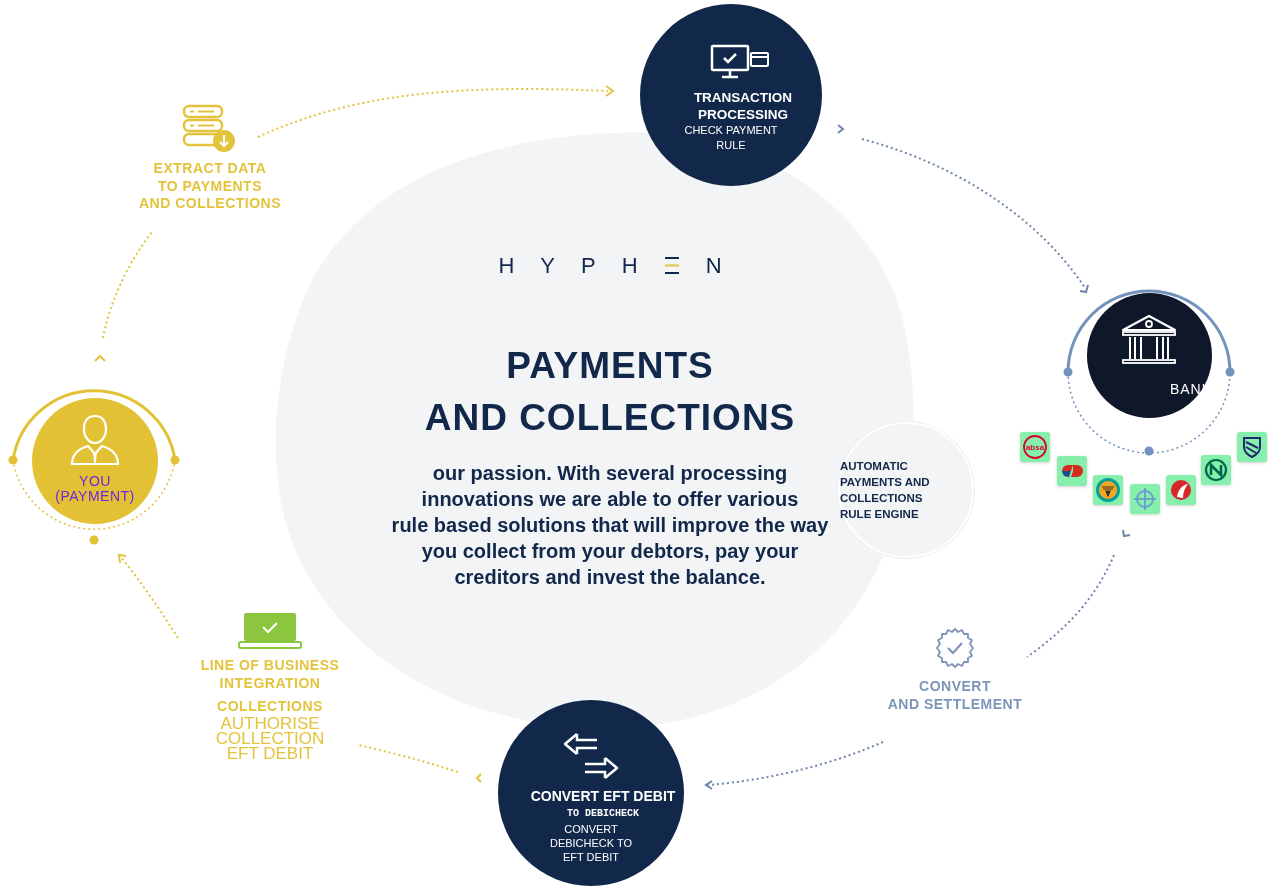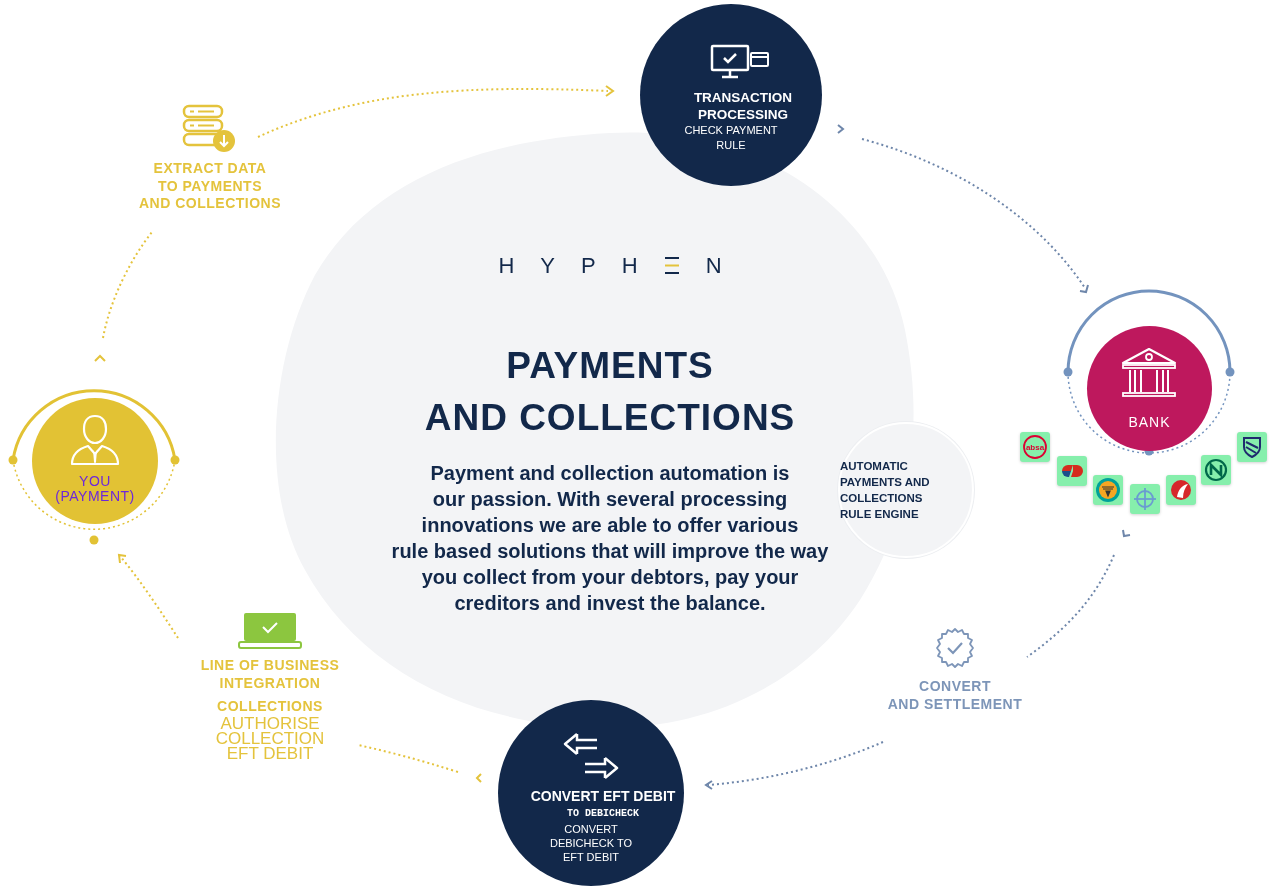--- a/index.html
+++ b/index.html
@@ -93,21 +93,20 @@
         <rect x="1" y="15" width="14" height="2" fill="#12284a"></rect>
       </svg></span><span>N</span>
 </div>
 
 <div class="center-title">
   <div>PAYMENTS</div>
   <div>AND COLLECTIONS</div>
 </div>
 
 <div class="center-body">
-  <div>Payment and collection automation is</div>
   <div>our passion. With several processing</div>
   <div>innovations we are able to offer various</div>
   <div>rule based solutions that will improve the way</div>
   <div>you collect from your debtors, pay your</div>
   <div>creditors and invest the balance.</div>
 </div>
 
 <div class="abs" style="left:838px;top:422px;width:132px;height:132px;border-radius:50%;background:#f3f4f6;border:2px solid #ffffff;box-shadow:0 0 0 1px #eceef1;display:flex;flex-direction:column;align-items:flex-start;justify-content:center;color:#12284a;font-size:11.5px;font-weight:700;line-height:16px;text-align:center;">
   <div>AUTOMATIC</div>
   <div>PAYMENTS AND</div>
@@ -155,21 +154,21 @@
     <path d="M27,4 C19,4 16,10 16,17 C16,25 21,31 27,31 C33,31 38,25 38,17 C38,10 35,4 27,4 Z" fill="none" stroke="#fff" stroke-width="2.2"></path>
     <path d="M4,52 C4,42 10,37 20,34 L27,42 L34,34 C44,37 50,42 50,52 Z" fill="none" stroke="#fff" stroke-width="2.2" stroke-linejoin="round"></path>
     <path d="M25,38 L27,42 L29,38 L28,50 L27,52 L26,50 Z" fill="#fff"></path>
   </svg>
   <div style="position:absolute;left:0;right:0;top:76px;font-size:14px;line-height:15px;letter-spacing:0.5px;">
     <div>YOU</div>
     <div>(PAYMENT)</div>
   </div>
 </div>
 
-<div class="abs" style="left:1087px;top:326px;width:125px;height:125px;border-radius:50%;background:#be185d;color:#fff;text-align:center;">
+<div class="abs" style="left:1087px;top:293px;width:125px;height:125px;border-radius:50%;background:#0f172a;color:#fff;text-align:right;">
   <svg width="60" height="56" viewBox="0 0 60 56" style="position:absolute;left:32px;top:20px;">
     <polygon points="30,3 4,17 56,17" fill="none" stroke="#fff" stroke-width="2.2" stroke-linejoin="round"></polygon>
     <circle cx="30" cy="11" r="3" fill="none" stroke="#fff" stroke-width="1.8"></circle>
     <rect x="4" y="19" width="52" height="3" fill="none" stroke="#fff" stroke-width="1.8"></rect>
     <line x1="11" y1="24" x2="11" y2="46" stroke="#fff" stroke-width="2"></line>
     <line x1="16" y1="24" x2="16" y2="46" stroke="#fff" stroke-width="2"></line>
     <line x1="22" y1="24" x2="22" y2="46" stroke="#fff" stroke-width="2"></line>
     <line x1="38" y1="24" x2="38" y2="46" stroke="#fff" stroke-width="2"></line>
     <line x1="44" y1="24" x2="44" y2="46" stroke="#fff" stroke-width="2"></line>
     <line x1="49" y1="24" x2="49" y2="46" stroke="#fff" stroke-width="2"></line>

